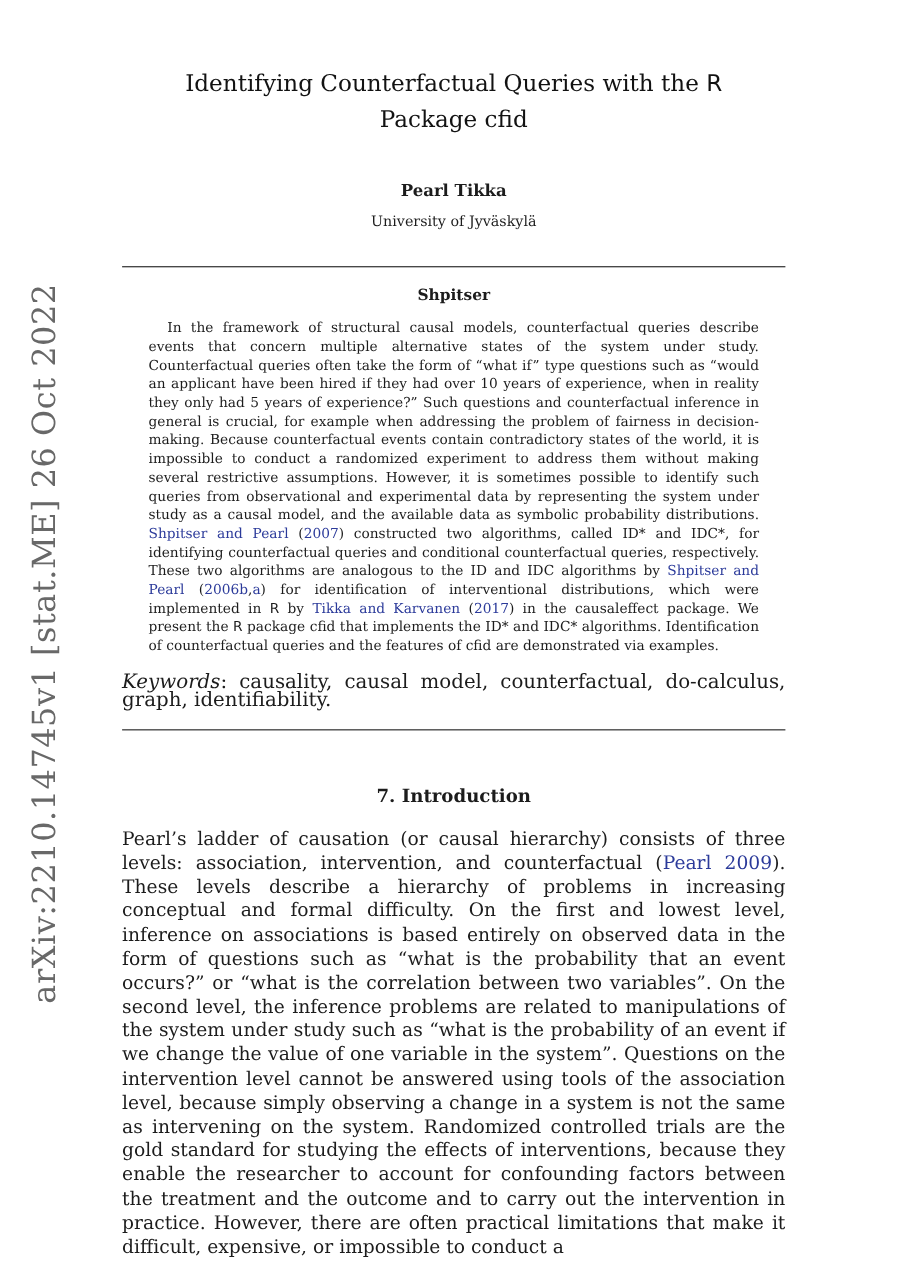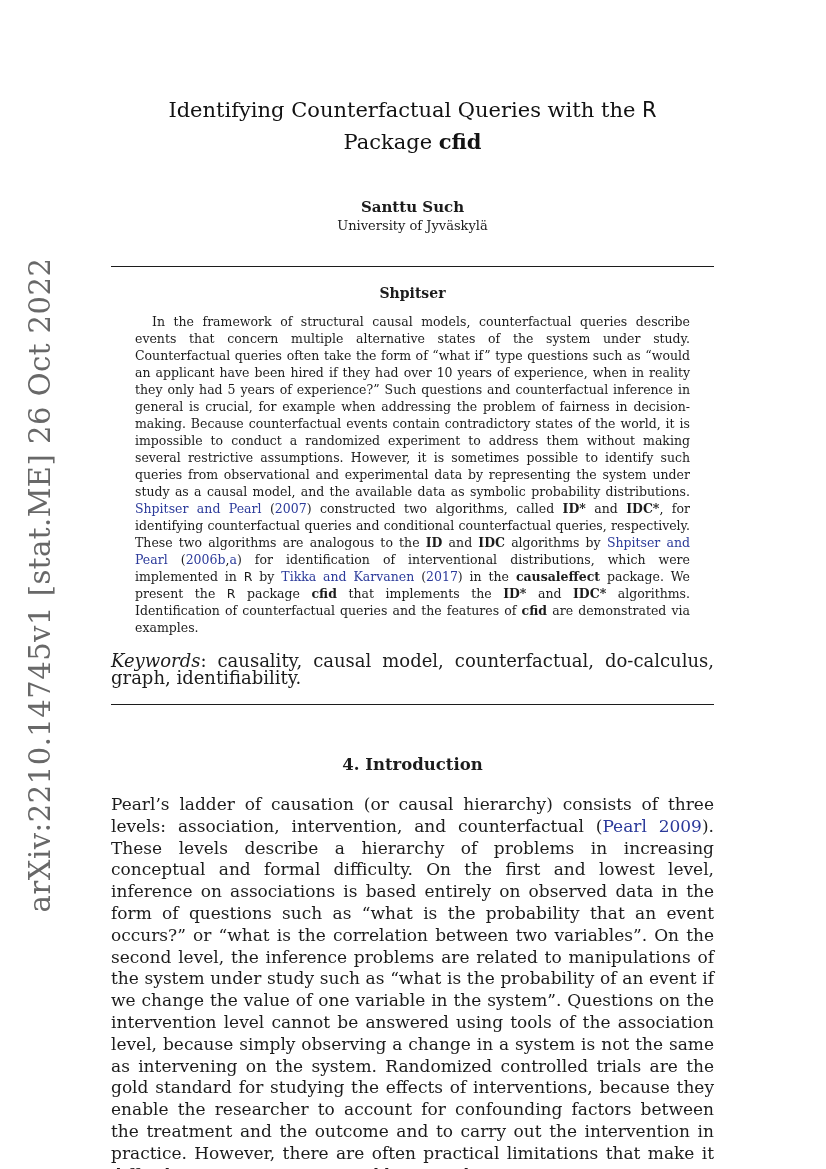--- a/index.html
+++ b/index.html
@@ -23,30 +23,30 @@
     letter-spacing: 0.5px;
     color: #686868;
   }
   .content {
     position: absolute;
     left: 111px;
     top: 0;
     width: 603px;
   }
   .title {
-    margin: 94px 0 0 0;
+    margin: 60px 0 0 0;
     font-size: 21px;
     font-weight: normal;
     line-height: 32px;
     text-align: center;
     color: #121212;
   }
   .author-block { margin-top: 40px; text-align: center; }
   .author-name { font-size: 15px; font-weight: bold; line-height: 18px; }
-  .author-affil { font-size: 13px; line-height: 17px; margin-top: 1px; }
+  .author-affil { font-size: 13px; line-height: 17px; margin-top: 11px; }
   .rule {
     border: none;
     border-top: 1.2px solid #1c1c1c;
     margin: 0;
   }
   .rule-top { margin-top: 32px; }
   .rule-bottom { margin-top: 9px; }
   .abstract-heading {
     margin-top: 17px;
     text-align: center;
@@ -73,52 +73,52 @@
     font-size: 16.5px;
     font-weight: bold;
     line-height: 22px;
   }
   .body-par {
     margin-top: 18px;
     font-size: 17px;
     line-height: 21.8px;
     text-align: justify;
   }
-  .s-b { font-weight: bold; }
+  .s-b { font-weight: normal; }
   .s-i { font-style: italic; }
   .s-link { color: var(--link-color, #2b3a9a); }
   .s-sans { font-family: "DejaVu Sans", sans-serif; }
 </style>
 </head>
 <body>
 
 <div class="page">
 
   <div class="watermark">arXiv:2210.14745v1  [stat.ME]  26 Oct 2022</div>
 
   <div class="content">
 
     <h1 class="title">
       <span class="title-line"><span>Identifying Counterfactual Queries with the </span><span class="s-sans">R</span></span><br>
       <span class="title-line"><span>Package </span><span class="s-b">cfid</span></span>
     </h1>
 
     <div class="author-block">
-      <div class="author-name">Santtu Such</div>
+      <div class="author-name">Pearl Tikka</div>
       <div class="author-affil">University of Jyväskylä</div>
     </div>
 
     <hr class="rule rule-top">
 
     <div class="abstract-heading">Shpitser</div>
 
     <p class="abstract-body"><span>In the framework of structural causal models, counterfactual queries describe events that concern multiple alternative states of the system under study. Counterfactual queries often take the form of “what if” type questions such as “would an applicant have been hired if they had over 10 years of experience, when in reality they only had 5 years of experience?” Such questions and counterfactual inference in general is crucial, for example when addressing the problem of fairness in decision-making. Because counterfactual events contain contradictory states of the world, it is impossible to conduct a randomized experiment to address them without making several restrictive assumptions. However, it is sometimes possible to identify such queries from observational and experimental data by representing the system under study as a causal model, and the available data as symbolic probability distributions. </span><span class="s-link">Shpitser and Pearl</span><span> (</span><span class="s-link">2007</span><span>) constructed two algorithms, called </span><span class="s-b">ID*</span><span> and </span><span class="s-b">IDC*</span><span>, for identifying counterfactual queries and conditional counterfactual queries, respectively. These two algorithms are analogous to the </span><span class="s-b">ID</span><span> and </span><span class="s-b">IDC</span><span> algorithms by </span><span class="s-link">Shpitser and Pearl</span><span> (</span><span class="s-link">2006b</span><span>,</span><span class="s-link">a</span><span>) for identification of interventional distributions, which were implemented in </span><span class="s-sans">R</span><span> by </span><span class="s-link">Tikka and Karvanen</span><span> (</span><span class="s-link">2017</span><span>) in the </span><span class="s-b">causaleffect</span><span> package. We present the </span><span class="s-sans">R</span><span> package </span><span class="s-b">cfid</span><span> that implements the </span><span class="s-b">ID*</span><span> and </span><span class="s-b">IDC*</span><span> algorithms. Identification of counterfactual queries and the features of </span><span class="s-b">cfid</span><span> are demonstrated via examples.</span></p>
 
     <p class="keywords"><span class="s-i">Keywords</span><span>: causality, causal model, counterfactual, do-calculus, graph, identifiability.</span></p>
 
     <hr class="rule rule-bottom">
 
-    <h2 class="section-heading">4. Introduction</h2>
+    <h2 class="section-heading">7. Introduction</h2>
 
     <p class="body-par"><span>Pearl’s ladder of causation (or causal hierarchy) consists of three levels: association, intervention, and counterfactual (</span><span class="s-link">Pearl 2009</span><span>). These levels describe a hierarchy of problems in increasing conceptual and formal difficulty. On the first and lowest level, inference on associations is based entirely on observed data in the form of questions such as “what is the probability that an event occurs?” or “what is the correlation between two variables”. On the second level, the inference problems are related to manipulations of the system under study such as “what is the probability of an event if we change the value of one variable in the system”. Questions on the intervention level cannot be answered using tools of the association level, because simply observing a change in a system is not the same as intervening on the system. Randomized controlled trials are the gold standard for studying the effects of interventions, because they enable the researcher to account for confounding factors between the treatment and the outcome and to carry out the intervention in practice. However, there are often practical limitations that make it difficult, expensive, or impossible to conduct a</span></p>
 
   </div>
 </div>
 
 </body></html>

